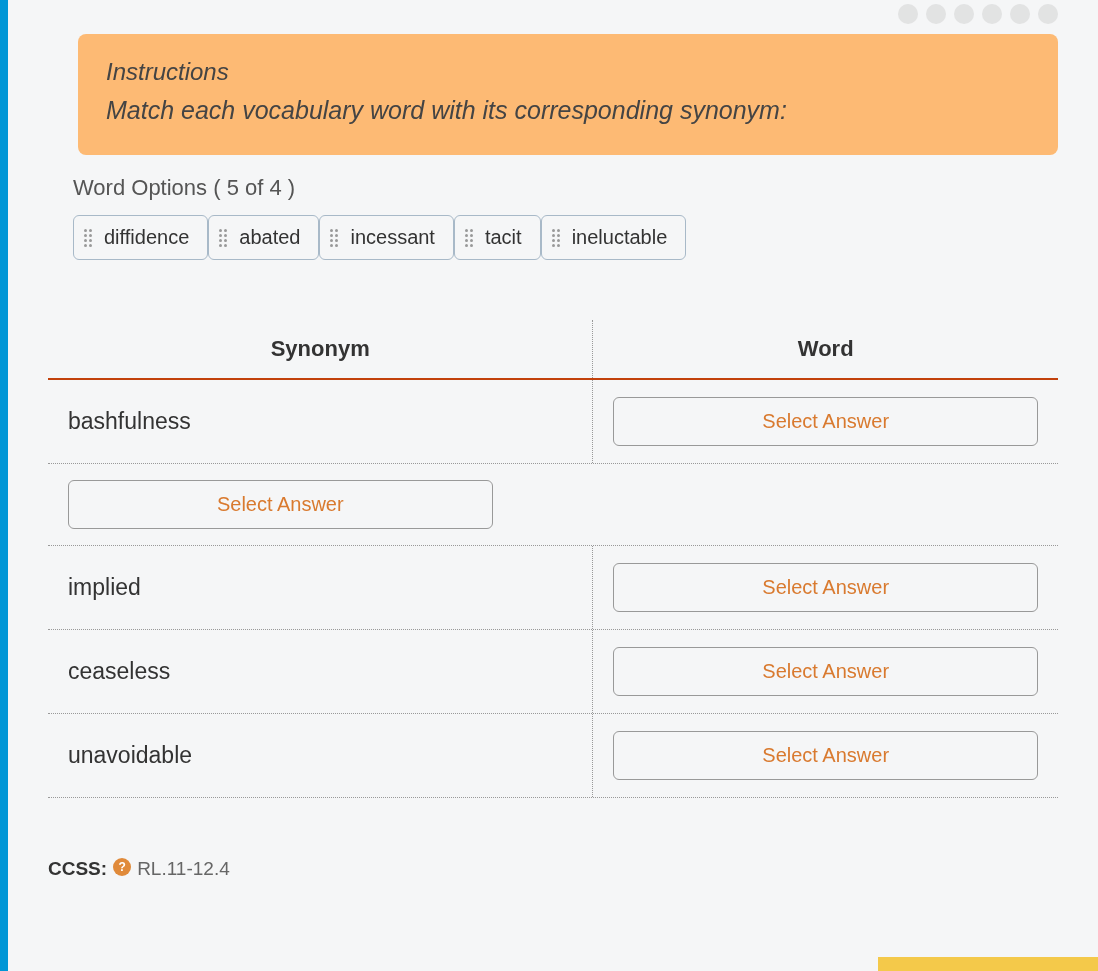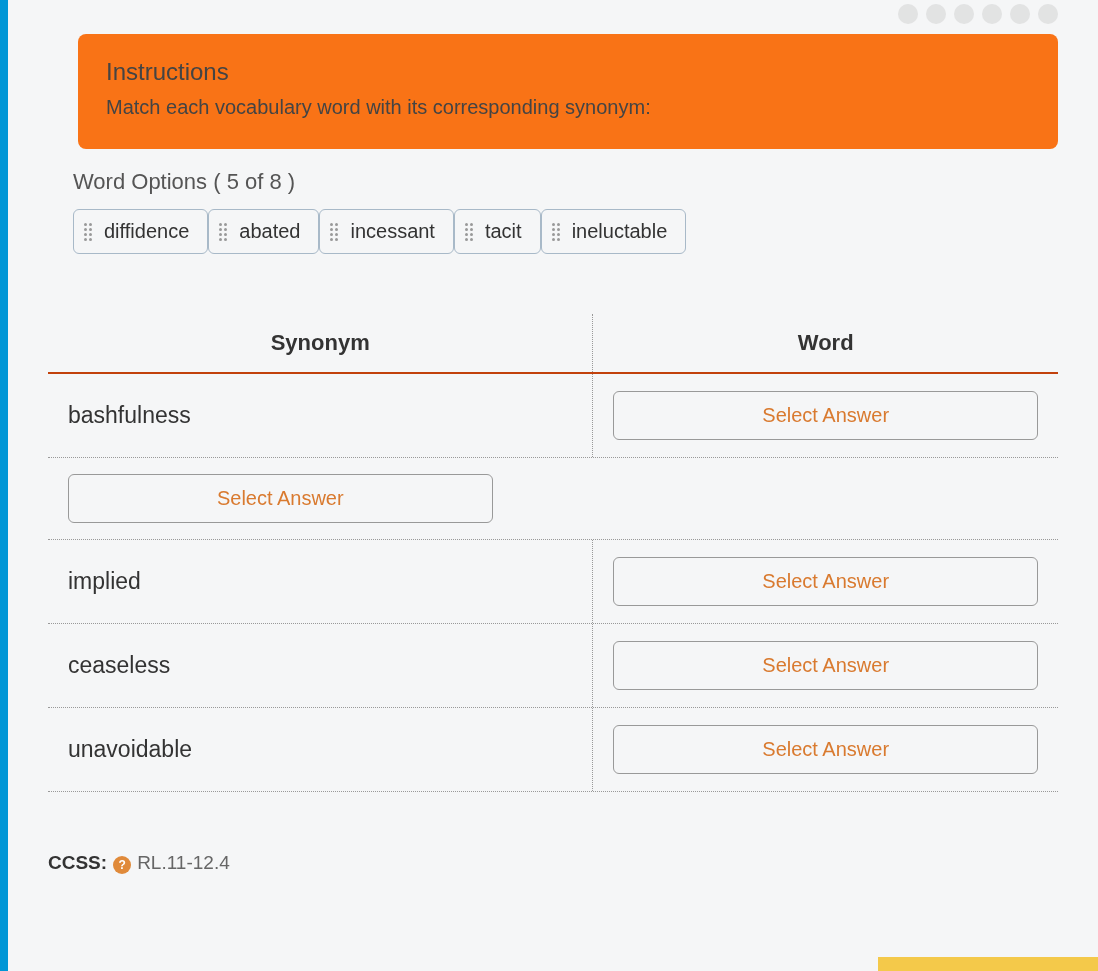--- a/index.html
+++ b/index.html
@@ -23,33 +23,34 @@
       padding: 4px 40px 0 0;
     }
     .indicator-dot {
       width: 20px;
       height: 20px;
       border-radius: 50%;
       background: #d0d0d0;
       opacity: 0.5;
     }
     .instructions-box {
-      background: #f97316;
+      background: #fdba74;
       border-radius: 8px;
       margin: 10px 40px 20px 70px;
       padding: 24px 28px 30px 28px;
+      font-style: italic;
     }
     .instructions-title {
       font-size: 24px;
       color: #444;
       font-weight: 400;
       margin-bottom: 10px;
     }
     .instructions-text {
-      font-size: 20px;
+      font-size: 25px;
       color: #444;
       font-weight: 400;
     }
     .word-options-section {
       margin: 20px 40px 0 65px;
     }
     .word-options-label {
       font-size: 22px;
       color: #555;
       font-weight: 400;
@@ -141,21 +142,21 @@
       background: transparent;
       color: #d97a2f;
       font-size: 20px;
       cursor: pointer;
       text-align: center;
     }
     .ccss-footer {
       margin: 60px 0 0 40px;
       font-size: 19px;
       display: flex;
-      align-items: flex-end;
+      align-items: flex-start;
       gap: 6px;
     }
     .ccss-label {
       font-weight: 700;
       color: #333;
     }
     .help-icon {
       display: inline-flex;
       align-items: center;
       justify-content: center;
@@ -191,21 +192,21 @@
   <div class="indicator-dot"></div>
   <div class="indicator-dot"></div>
 </div>
 
 <div class="instructions-box">
   <div class="instructions-title">Instructions</div>
   <div class="instructions-text">Match each vocabulary word with its corresponding synonym:</div>
 </div>
 
 <div class="word-options-section">
-  <div class="word-options-label">Word Options ( 5 of 8 )</div>
+  <div class="word-options-label">Word Options ( 5 of 4 )</div>
   <div class="word-chips">
     <div class="word-chip">
       <span class="drag-handle-icon">
         <span class="row">
             <span class="dot"></span>
             <span class="dot"></span>
           </span>
         <span class="row">
             <span class="dot"></span>
             <span class="dot"></span>

